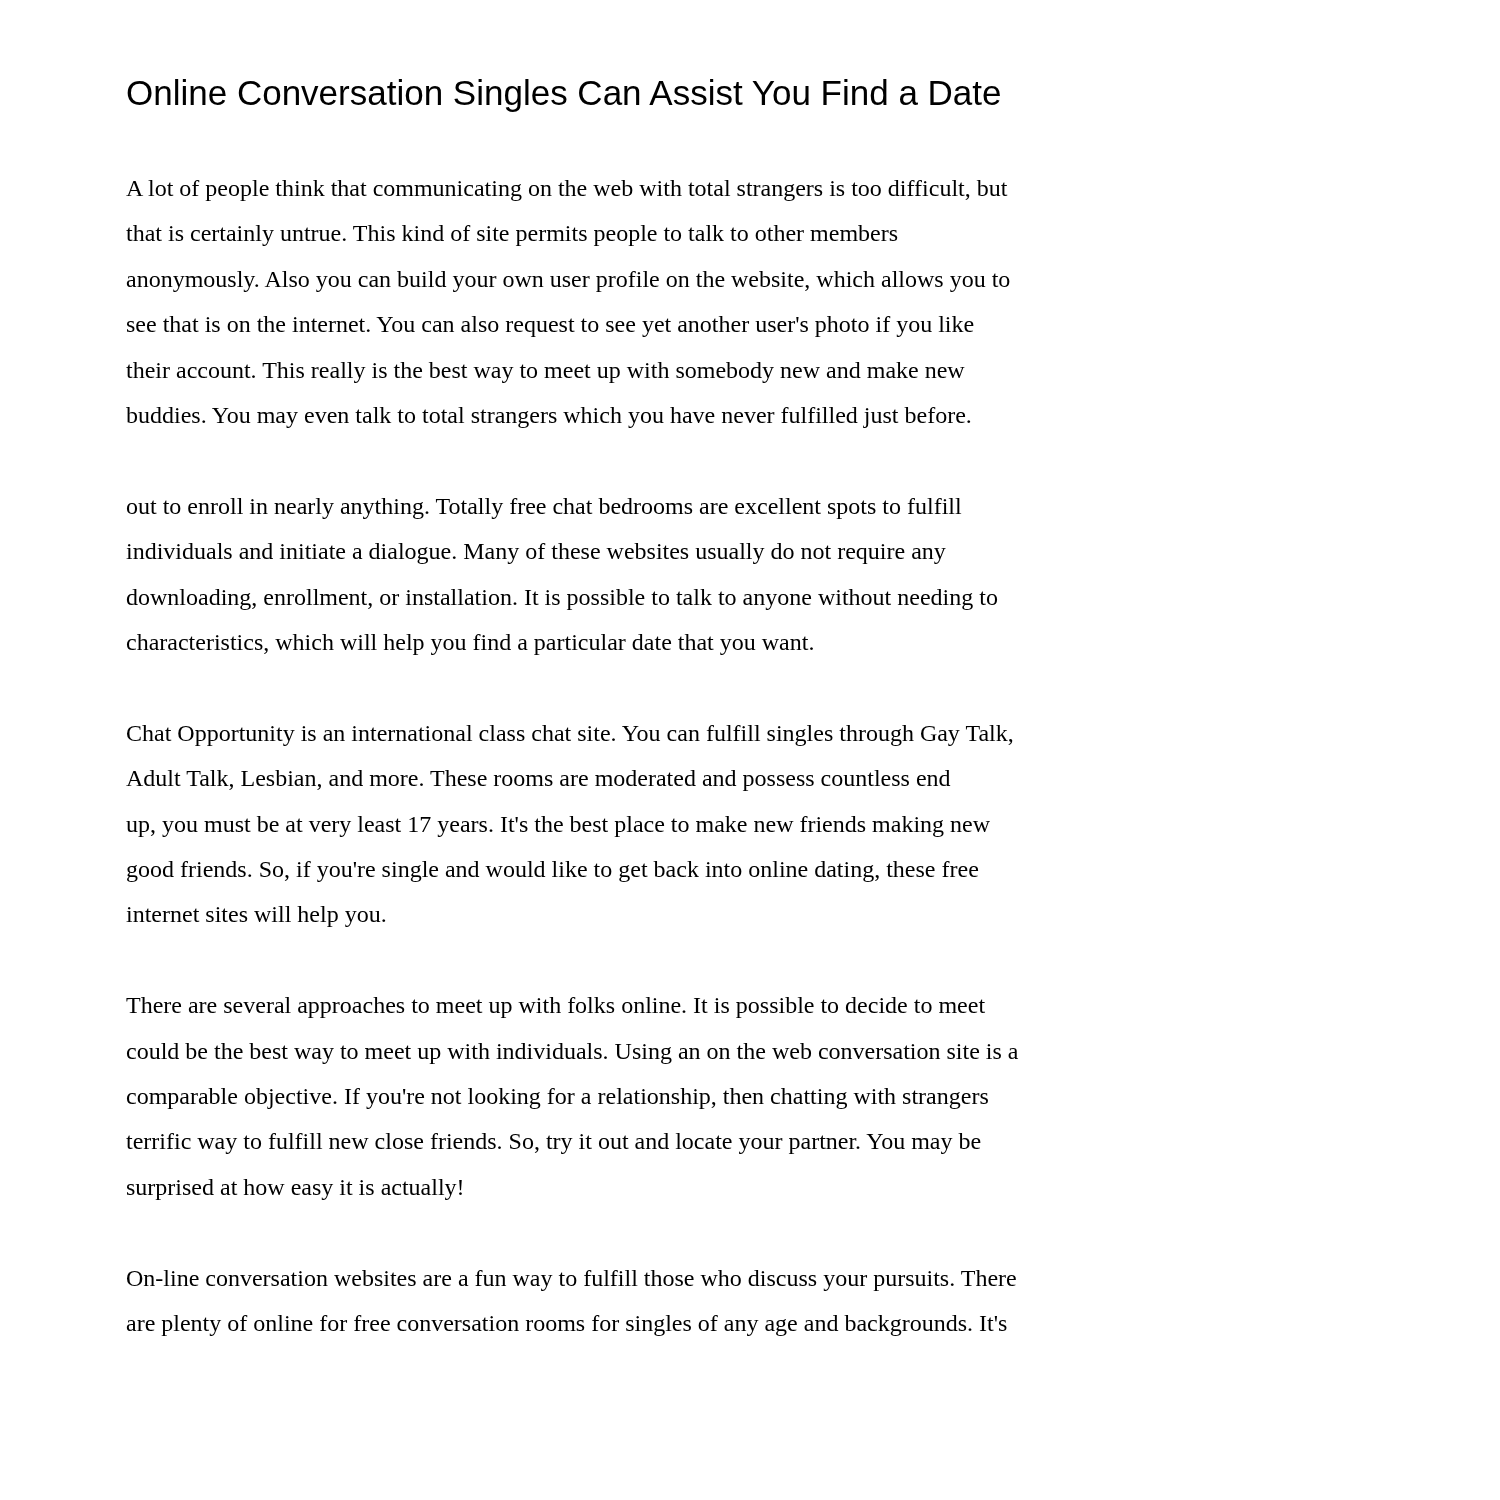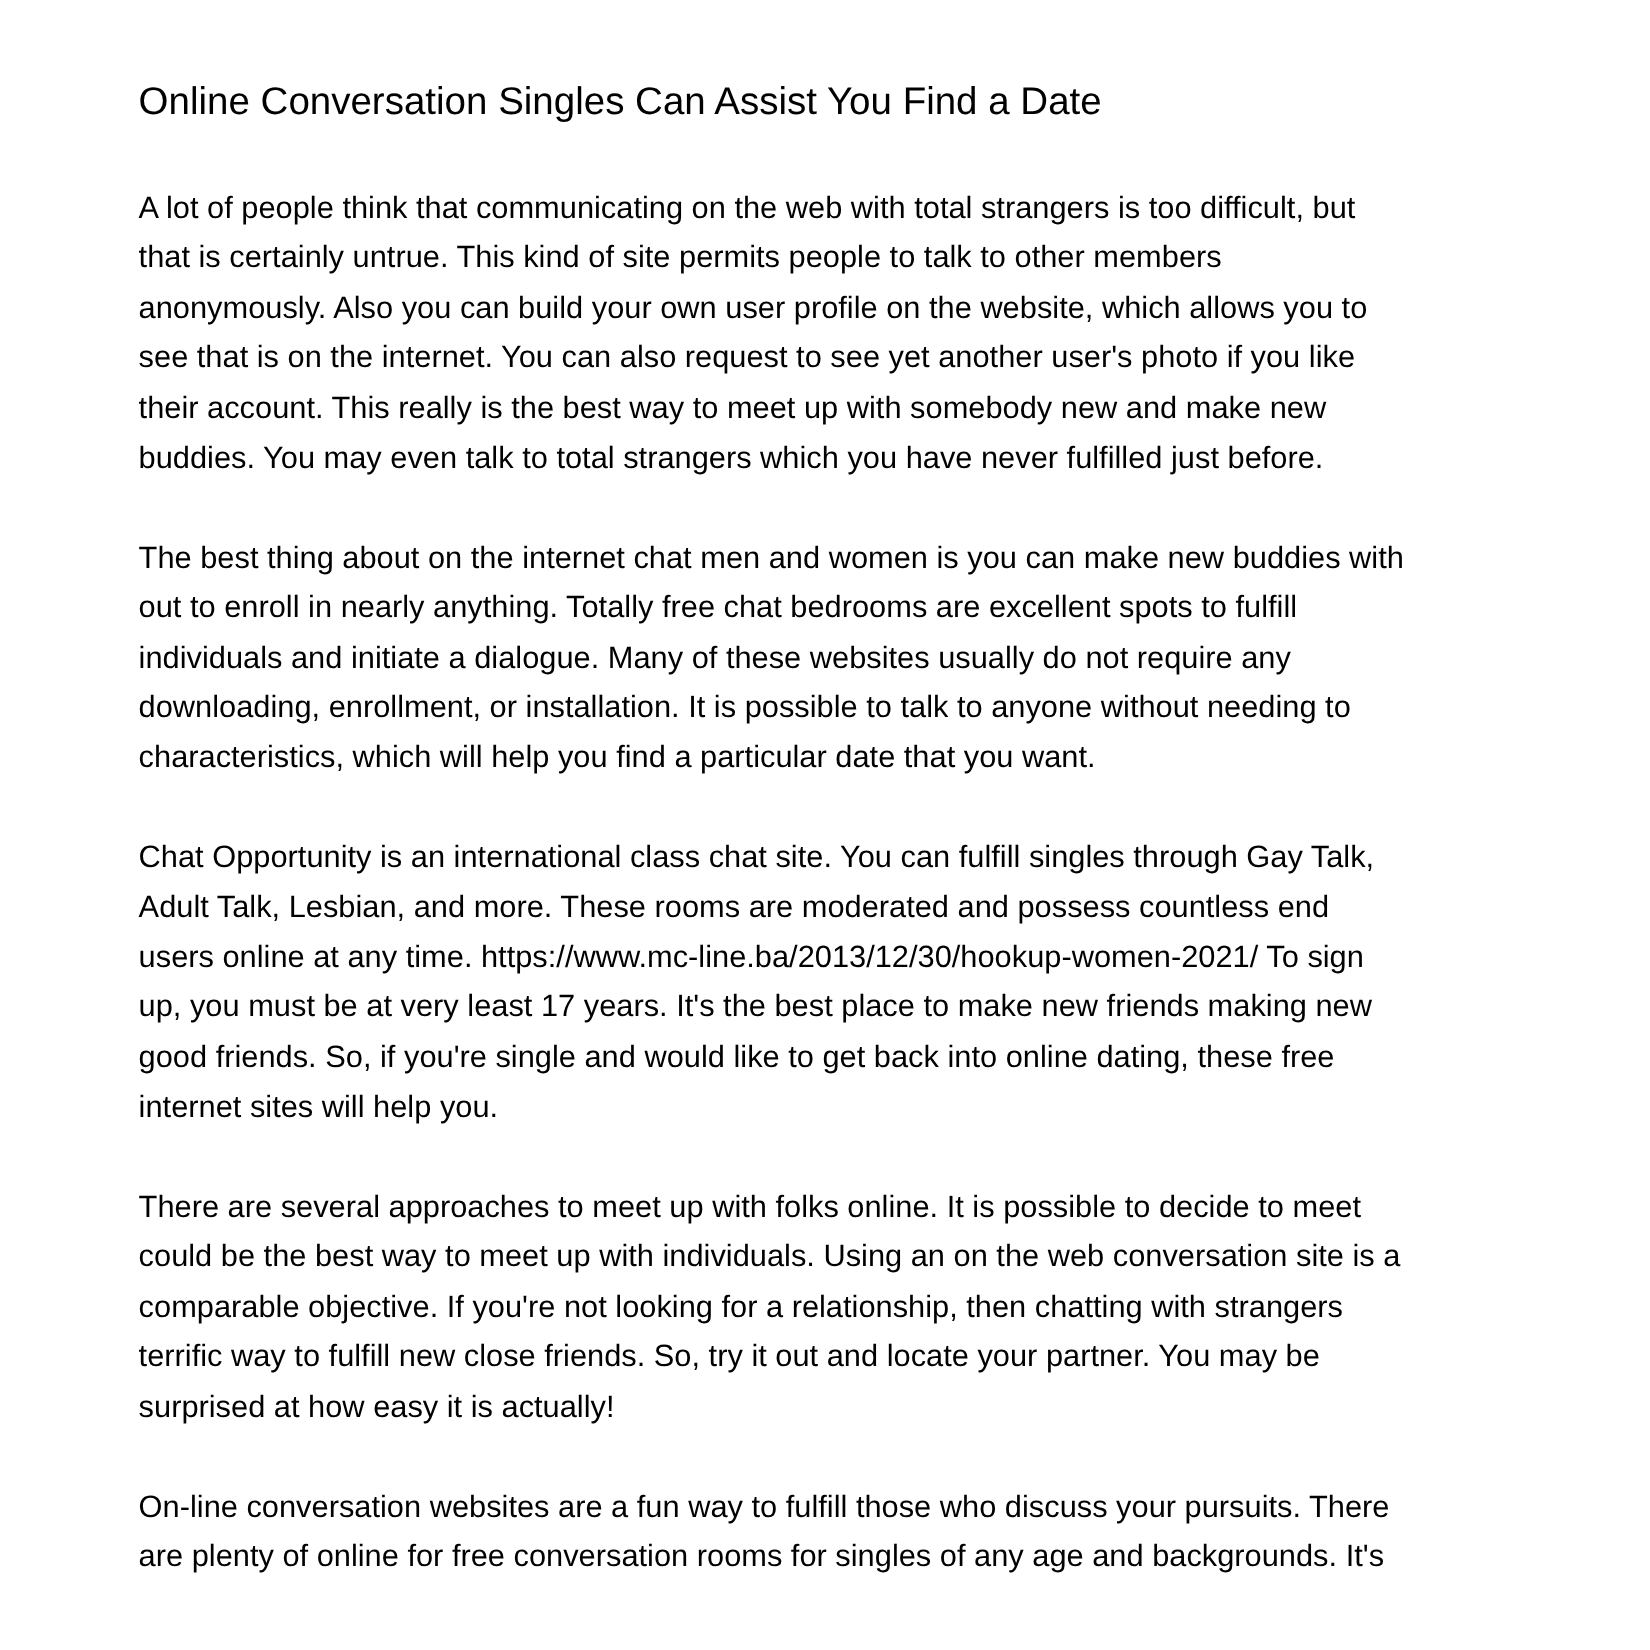--- a/index.html
+++ b/index.html
@@ -33,22 +33,23 @@
       letter-spacing: 0px;
     }
     .body {
       position: absolute;
       left: 0;
       top: 166px;
       width: 1260px;
     }
     .para {
       margin: 0 0 45.4px 0;
-      font-size: 28px;
+      font-size: 24px;
       line-height: 45.4px;
+      font-family: Liberation Serif, serif;
     }
     .line {
       display: block;
       white-space: nowrap;
     }
   </style>
 </head>
 <body>
 
 <div class="page">
@@ -57,30 +58,28 @@
   <div class="body">
     <p class="para">
       <span class="line">A lot of people think that communicating on the web with total strangers is too difficult, but</span>
       <span class="line">that is certainly untrue. This kind of site permits people to talk to other members</span>
       <span class="line">anonymously. Also you can build your own user profile on the website, which allows you to</span>
       <span class="line">see that is on the internet. You can also request to see yet another user's photo if you like</span>
       <span class="line">their account. This really is the best way to meet up with somebody new and make new</span>
       <span class="line">buddies. You may even talk to total strangers which you have never fulfilled just before.</span>
     </p>
     <p class="para">
-      <span class="line">The best thing about on the internet chat men and women is you can make new buddies with</span>
       <span class="line">out to enroll in nearly anything. Totally free chat bedrooms are excellent spots to fulfill</span>
       <span class="line">individuals and initiate a dialogue. Many of these websites usually do not require any</span>
       <span class="line">downloading, enrollment, or installation. It is possible to talk to anyone without needing to</span>
       <span class="line">characteristics, which will help you find a particular date that you want.</span>
     </p>
     <p class="para">
       <span class="line">Chat Opportunity is an international class chat site. You can fulfill singles through Gay Talk,</span>
       <span class="line">Adult Talk, Lesbian, and more. These rooms are moderated and possess countless end</span>
-      <span class="line">users online at any time. https://www.mc-line.ba/2013/12/30/hookup-women-2021/ To sign</span>
       <span class="line">up, you must be at very least 17 years. It's the best place to make new friends making new</span>
       <span class="line">good friends. So, if you're single and would like to get back into online dating, these free</span>
       <span class="line">internet sites will help you.</span>
     </p>
     <p class="para">
       <span class="line">There are several approaches to meet up with folks online. It is possible to decide to meet</span>
       <span class="line">could be the best way to meet up with individuals. Using an on the web conversation site is a</span>
       <span class="line">comparable objective. If you're not looking for a relationship, then chatting with strangers</span>
       <span class="line">terrific way to fulfill new close friends. So, try it out and locate your partner. You may be</span>
       <span class="line">surprised at how easy it is actually!</span>

